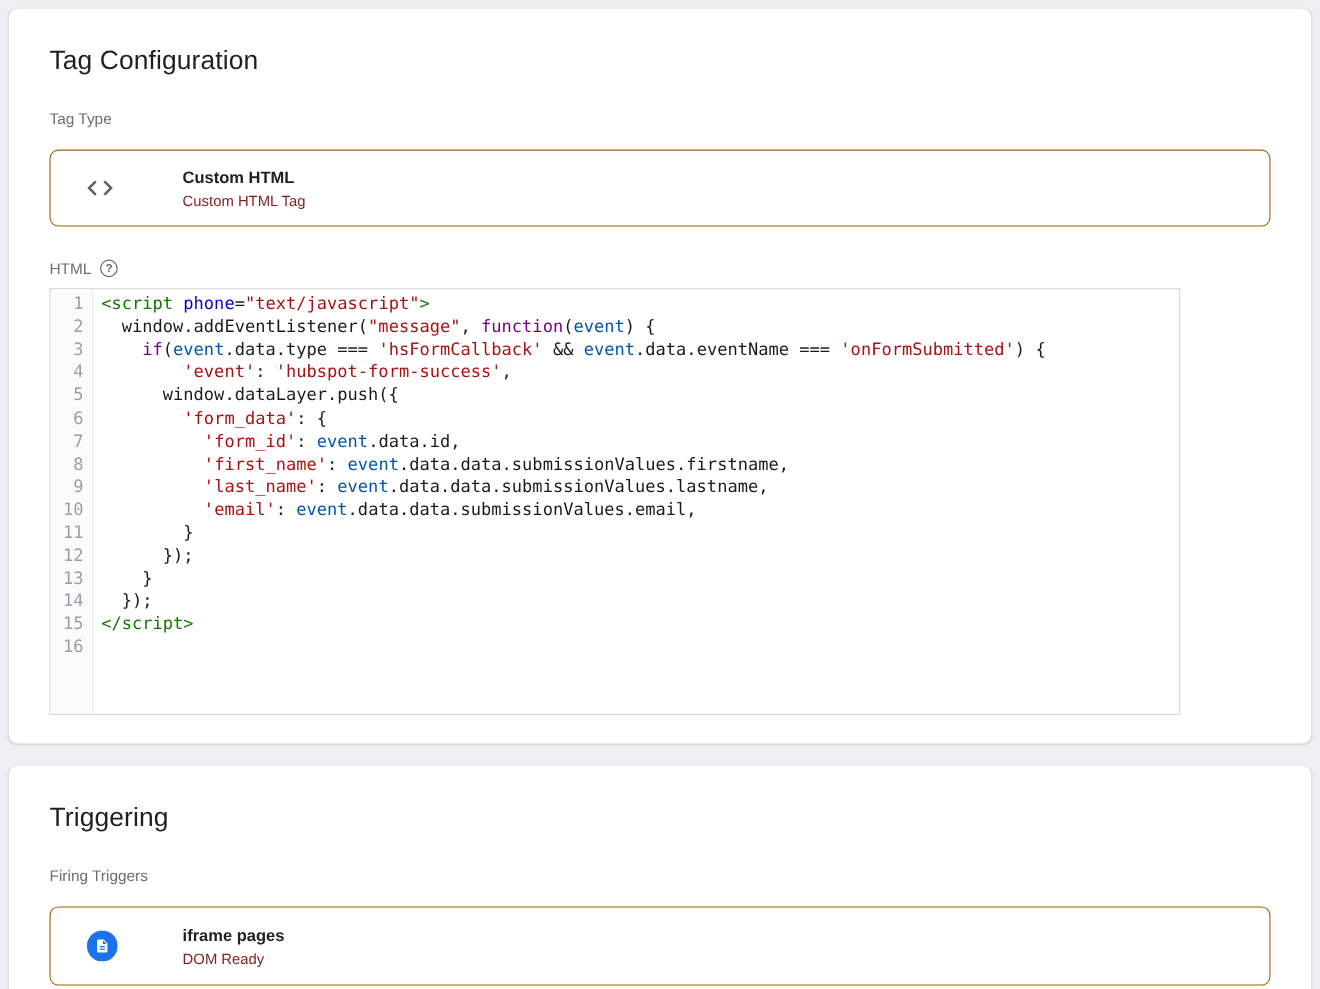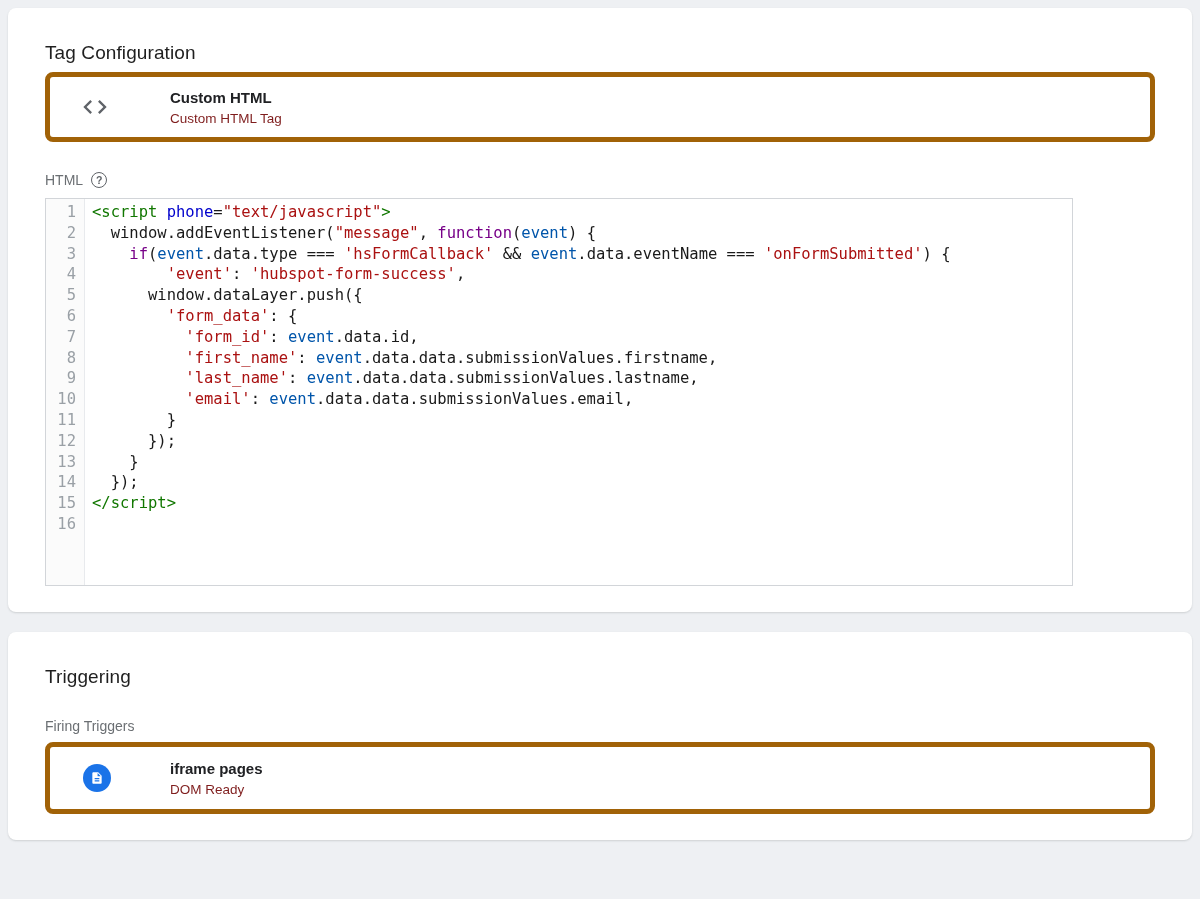--- a/index.html
+++ b/index.html
@@ -11,36 +11,36 @@
     color: #202124;
   }
   .card {
     background: #ffffff;
     border-radius: 8px;
     box-shadow: 0 1px 2px rgba(60,64,67,.18);
     margin-bottom: 20px;
   }
   .card-inner { padding: 34px 37px 26px 37px; }
   .card-title {
-    font-size: 19px;
+    font-size: 24px;
     font-weight: 400;
     color: #1f1f1f;
     letter-spacing: .1px;
   }
   .field-label {
     margin-top: 30px;
     font-size: 14px;
     color: #6b6f73;
     display: flex;
     align-items: center;
     gap: 8px;
   }
   .select-box {
-    margin-top: 8px;
-    border: 5px solid #a16207;
+    margin-top: 20px;
+    border: 1px solid #a16207;
     border-radius: 8px;
     height: 70px;
     display: flex;
     align-items: center;
     cursor: pointer;
     background: #fff;
   }
   .select-box .box-icon {
     width: 30px;
     height: 30px;
@@ -109,20 +109,23 @@
   .select-box.trigger .box-text { margin-left: 59px; }
   .trigger-box { height: 72px; }
 </style>
 </head>
 <body>
 
 <section class="card">
   <div class="card-inner">
     <h1 class="card-title">Tag Configuration</h1>
 
+    <div class="field-label">
+      <span>Tag Type</span>
+    </div>
 
     <div class="select-box">
       <span class="box-icon">
         <svg viewBox="0 0 24 24" width="28" height="28" fill="#5f6368" aria-hidden="true">
           <path d="M9.4 16.6 4.8 12l4.6-4.6L8 6l-6 6 6 6 1.4-1.4zm5.2 0 4.6-4.6-4.6-4.6L16 6l6 6-6 6-1.4-1.4z"></path>
         </svg>
       </span>
       <span class="box-text">
         <div class="box-title">Custom HTML</div>
         <div class="box-subtitle">Custom HTML Tag</div>

